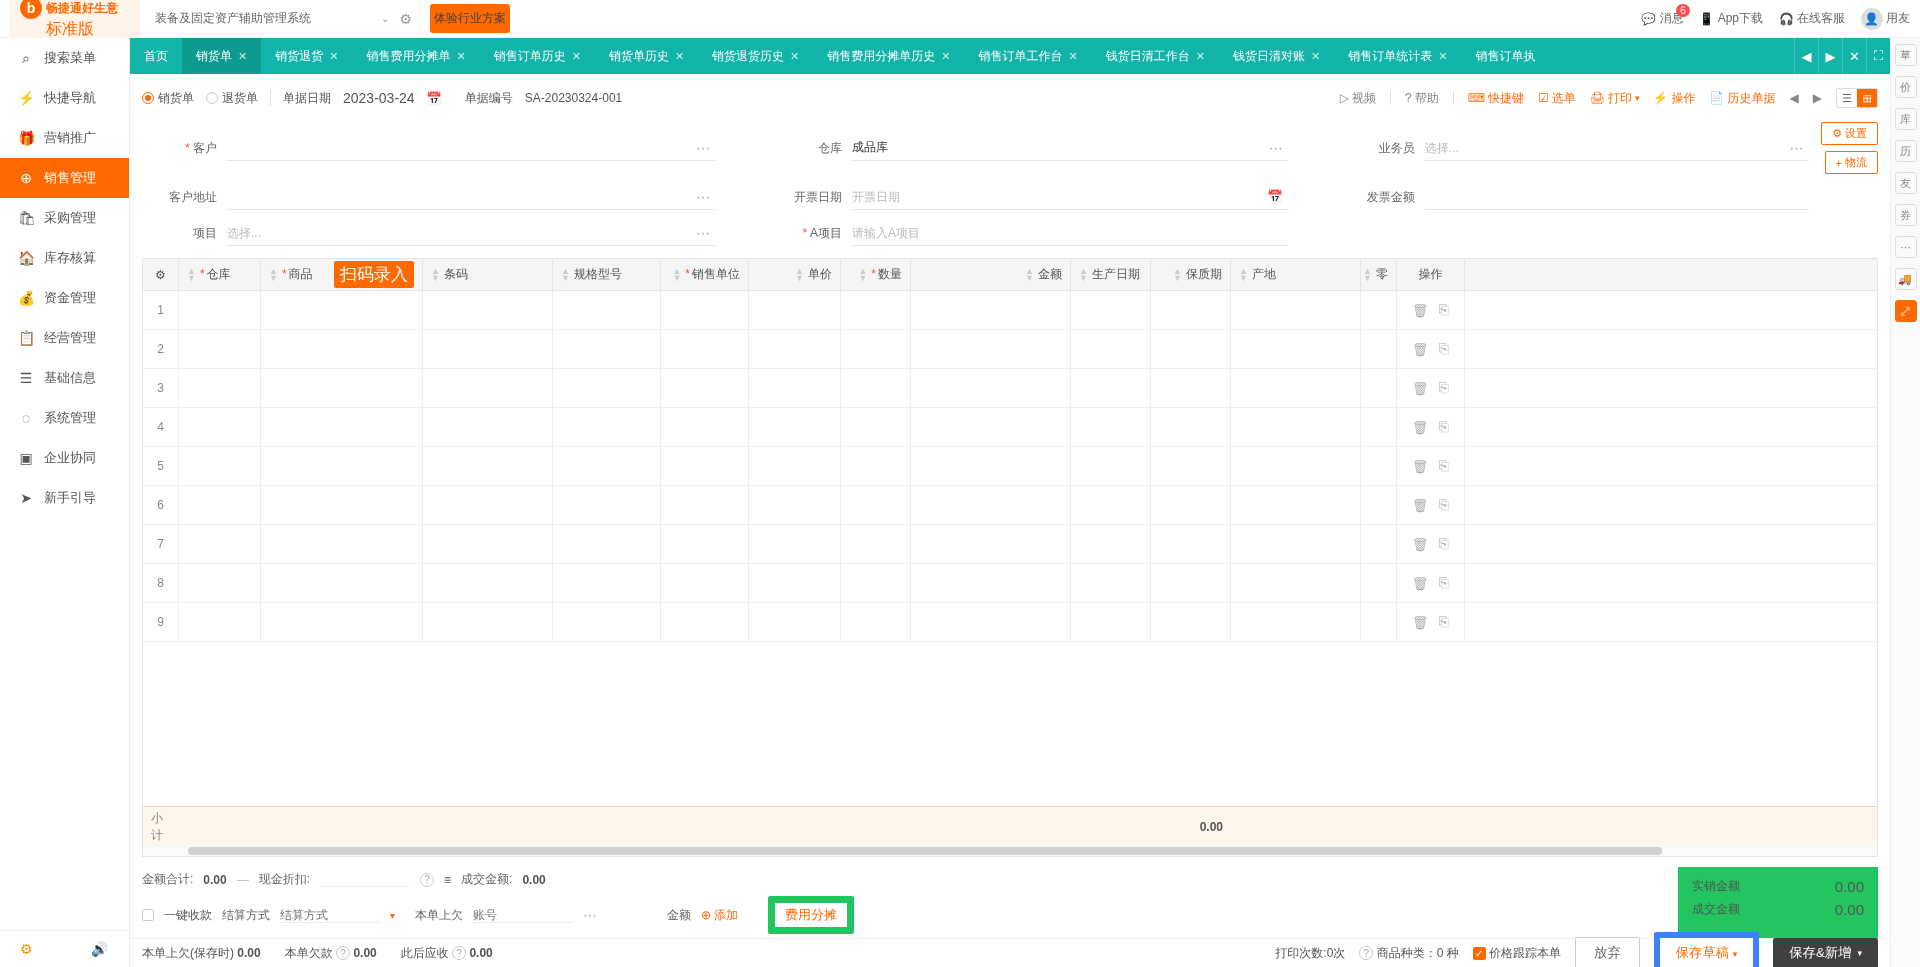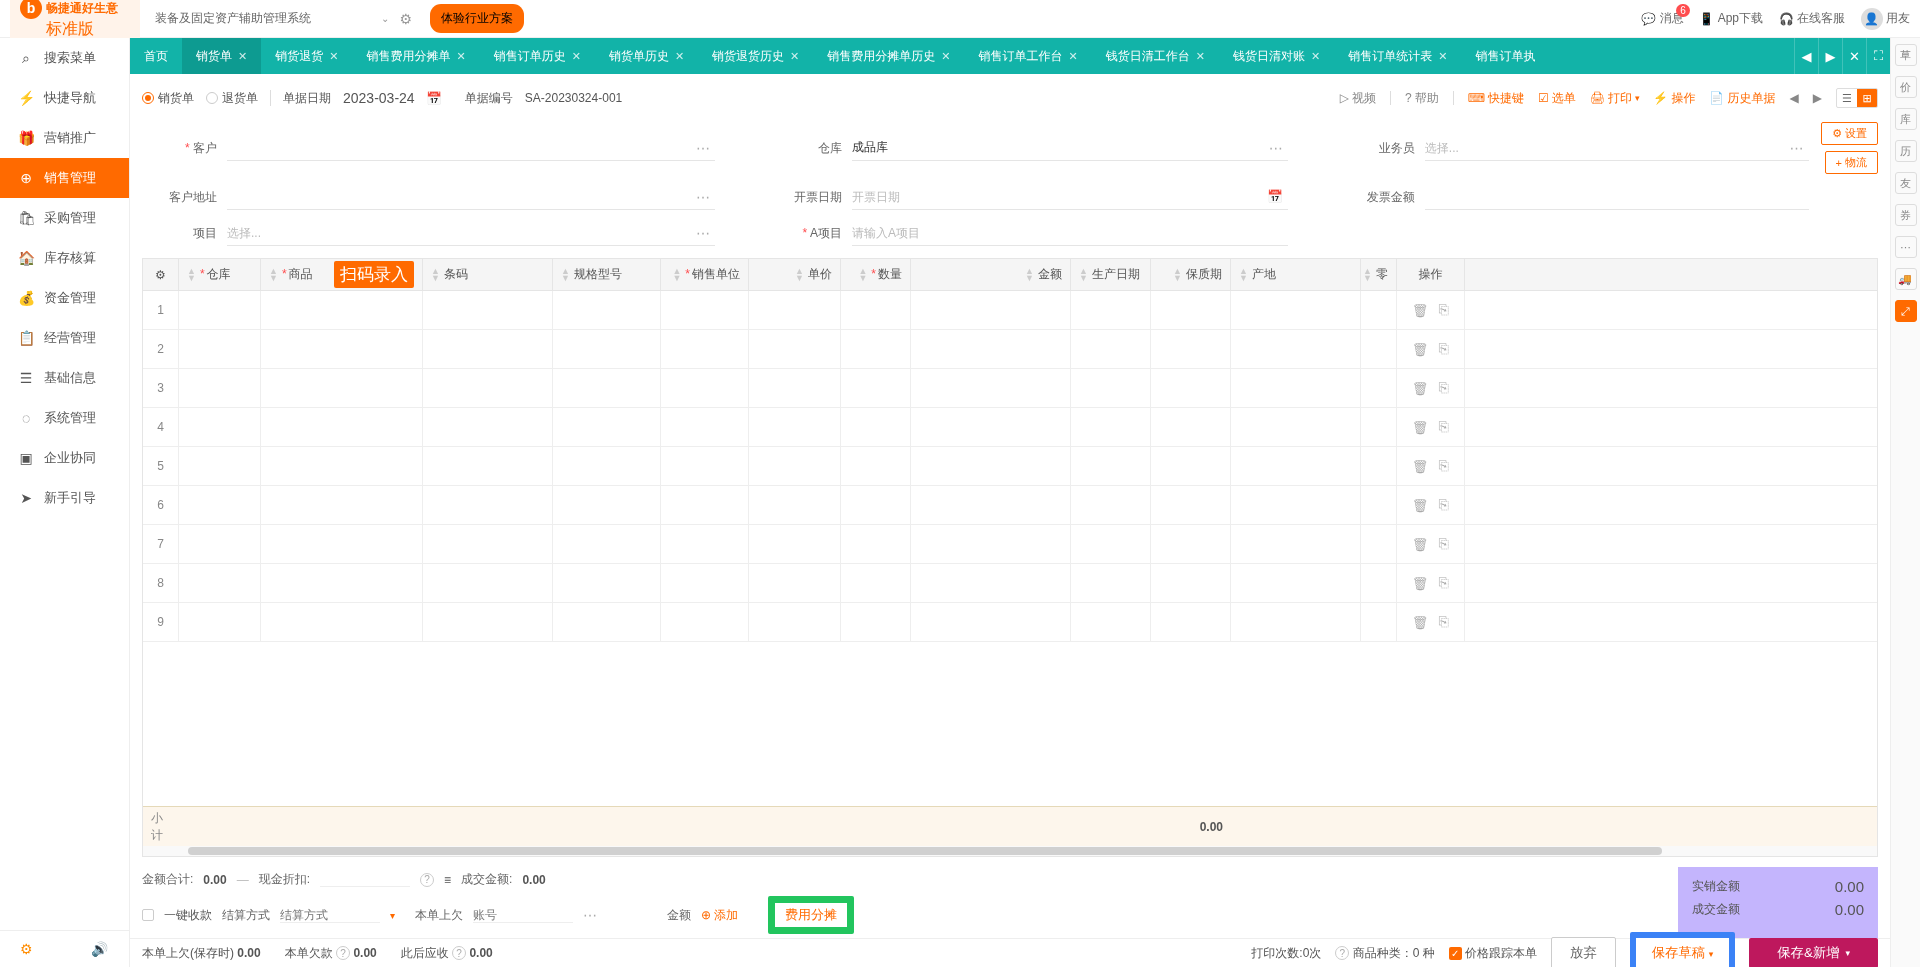--- a/index.html
+++ b/index.html
@@ -6,21 +6,21 @@
 body { font-family: "Microsoft YaHei", Arial, sans-serif; font-size: 12px; color: #333; background: #fff; overflow: hidden; }
 
 
 .top-header { display: flex; align-items: center; height: 38px; border-bottom: 1px solid #eee; padding: 0 10px; }
 .logo-icon { width: 22px; height: 22px; background: #ff6a00; border-radius: 50%; display: flex; align-items: center; justify-content: center; color: #fff; font-weight: bold; font-size: 14px; }
 .logo-text { font-size: 12px; color: #ff6a00; font-weight: bold; }
 .logo-sub { font-size: 16px; color: #ff6a00; }
 .system-name { margin-left: 15px; color: #666; font-size: 12px; }
 .chevron-down { margin-left: 70px; color: #999; font-size: 10px; }
 .gear { margin-left: 10px; color: #999; font-size: 14px; }
-.trial-btn { margin-left: 18px; background: #ff6a00; color: #000000; border: none; padding: 6px 11px; border-radius: 11px; font-size: 12px; cursor: pointer; }
+.trial-btn { margin-left: 18px; background: #ff6a00; color: #404040; border: none; padding: 6px 4px; border-radius: 3px; font-size: 12px; cursor: pointer; }
 .header-right { margin-left: auto; display: flex; align-items: center; gap: 16px; color: #666; font-size: 12px; }
 .header-right-item { display: flex; align-items: center; gap: 3px; cursor: pointer; position: relative; }
 .badge-6 { position: absolute; top: -6px; right: -6px; background: #ff4d4f; color: #fff; border-radius: 8px; font-size: 10px; padding: 0 4px; line-height: 13px; }
 .user-avatar { width: 22px; height: 22px; background: #ddd; border-radius: 50%; display: flex; align-items: center; justify-content: center; color: #999; font-size: 12px; }
 
 
 .layout { display: flex; height: calc(100vh - 38px); }
 
 
 .sidebar { width: 130px; background: #fff; border-right: 1px solid #eee; display: flex; flex-direction: column; }
@@ -113,33 +113,33 @@
 .sum-line { display: flex; align-items: center; gap: 10px; color: #555; font-size: 12px; padding: 4px 0; }
 .sum-line .lbl { color: #666; }
 .sum-line .val { font-weight: bold; }
 .sum-line .dash { color: #bbb; }
 .q-ico { color: #aaa; border: 1px solid #ccc; border-radius: 50%; width: 14px; height: 14px; display: inline-flex; align-items: center; justify-content: center; font-size: 10px; }
 .chk { width: 12px; height: 12px; border: 1px solid #ccc; border-radius: 2px; display: inline-block; }
 .pay-input { border: none; border-bottom: 1px solid #eee; outline: none; font-size: 12px; color: #bbb; width: 100px; }
 .pay-dots { color: #aaa; font-size: 14px; }
 .add-link { color: #ff6a00; display: flex; align-items: center; gap: 3px; cursor: pointer; }
 .fee-btn { border: 7px solid #22c55e; color: #ff6a00; background: #fff; padding: 3px 10px; border-radius: 2px; font-size: 13px; cursor: pointer; }
-.bottom-right { width: 200px; background: #c4b5fd; padding: 8px 14px; font-size: 12px; color: #555; }
+.bottom-right { width: 200px; background: #22c55e; padding: 8px 14px; font-size: 12px; color: #555; }
 .br-row { display: flex; justify-content: space-between; padding: 3px 0; }
 .br-row .v { font-size: 15px; }
 
 
 .footer-bar { display: flex; align-items: center; height: 29px; border-top: 1px solid #eee; padding: 0 12px; font-size: 12px; color: #555; background:#fff; }
 .footer-bar .fitem { margin-right: 24px; }
 .footer-bar .fval { font-weight: bold; }
 .footer-right { margin-left: auto; display: flex; align-items: center; gap: 14px; }
 .chk-orange { width: 13px; height: 13px; background: #ff6a00; border-radius: 2px; display: inline-flex; align-items: center; justify-content: center; color: #fff; font-size: 10px; }
 .btn-gray { border: 1px solid #ccc; background: #fff; color: #666; padding: 6px 18px; border-radius: 2px; cursor: pointer; }
 .btn-outline-orange { border: 6px solid #3b82f6; background: #fff; color: #ff6a00; padding: 6px 16px; border-radius: 2px; cursor: pointer; }
-.btn-orange { border: none; background: #be185d; color: #fff; padding: 6px 28px; border-radius: 2px; cursor: pointer; display: flex; align-items: center; gap: 6px; }
+.btn-orange { border: none; background: #404040; color: #fff; padding: 6px 16px; border-radius: 2px; cursor: pointer; display: flex; align-items: center; gap: 6px; }
 
 
 .right-rail { width: 30px; background: #fafafa; border-left: 1px solid #eee; display: flex; flex-direction: column; align-items: center; padding-top: 6px; gap: 10px; }
 .rail-ico { width: 22px; height: 22px; border: 1px solid #ddd; border-radius: 3px; display: flex; align-items: center; justify-content: center; color: #888; font-size: 11px; cursor: pointer; }
 .rail-ico.orange { background: #ff6a00; color: #fff; border-color: #ff6a00; }
 
 .logo-wrap { background:#fff3ea; height:38px; display:flex; align-items:center; padding-left:10px; width:130px; flex-direction:column; justify-content:center; align-items:flex-start;}
 .logo-row1 { display:flex; align-items:center; gap:4px;}
 </style>
 </head>

